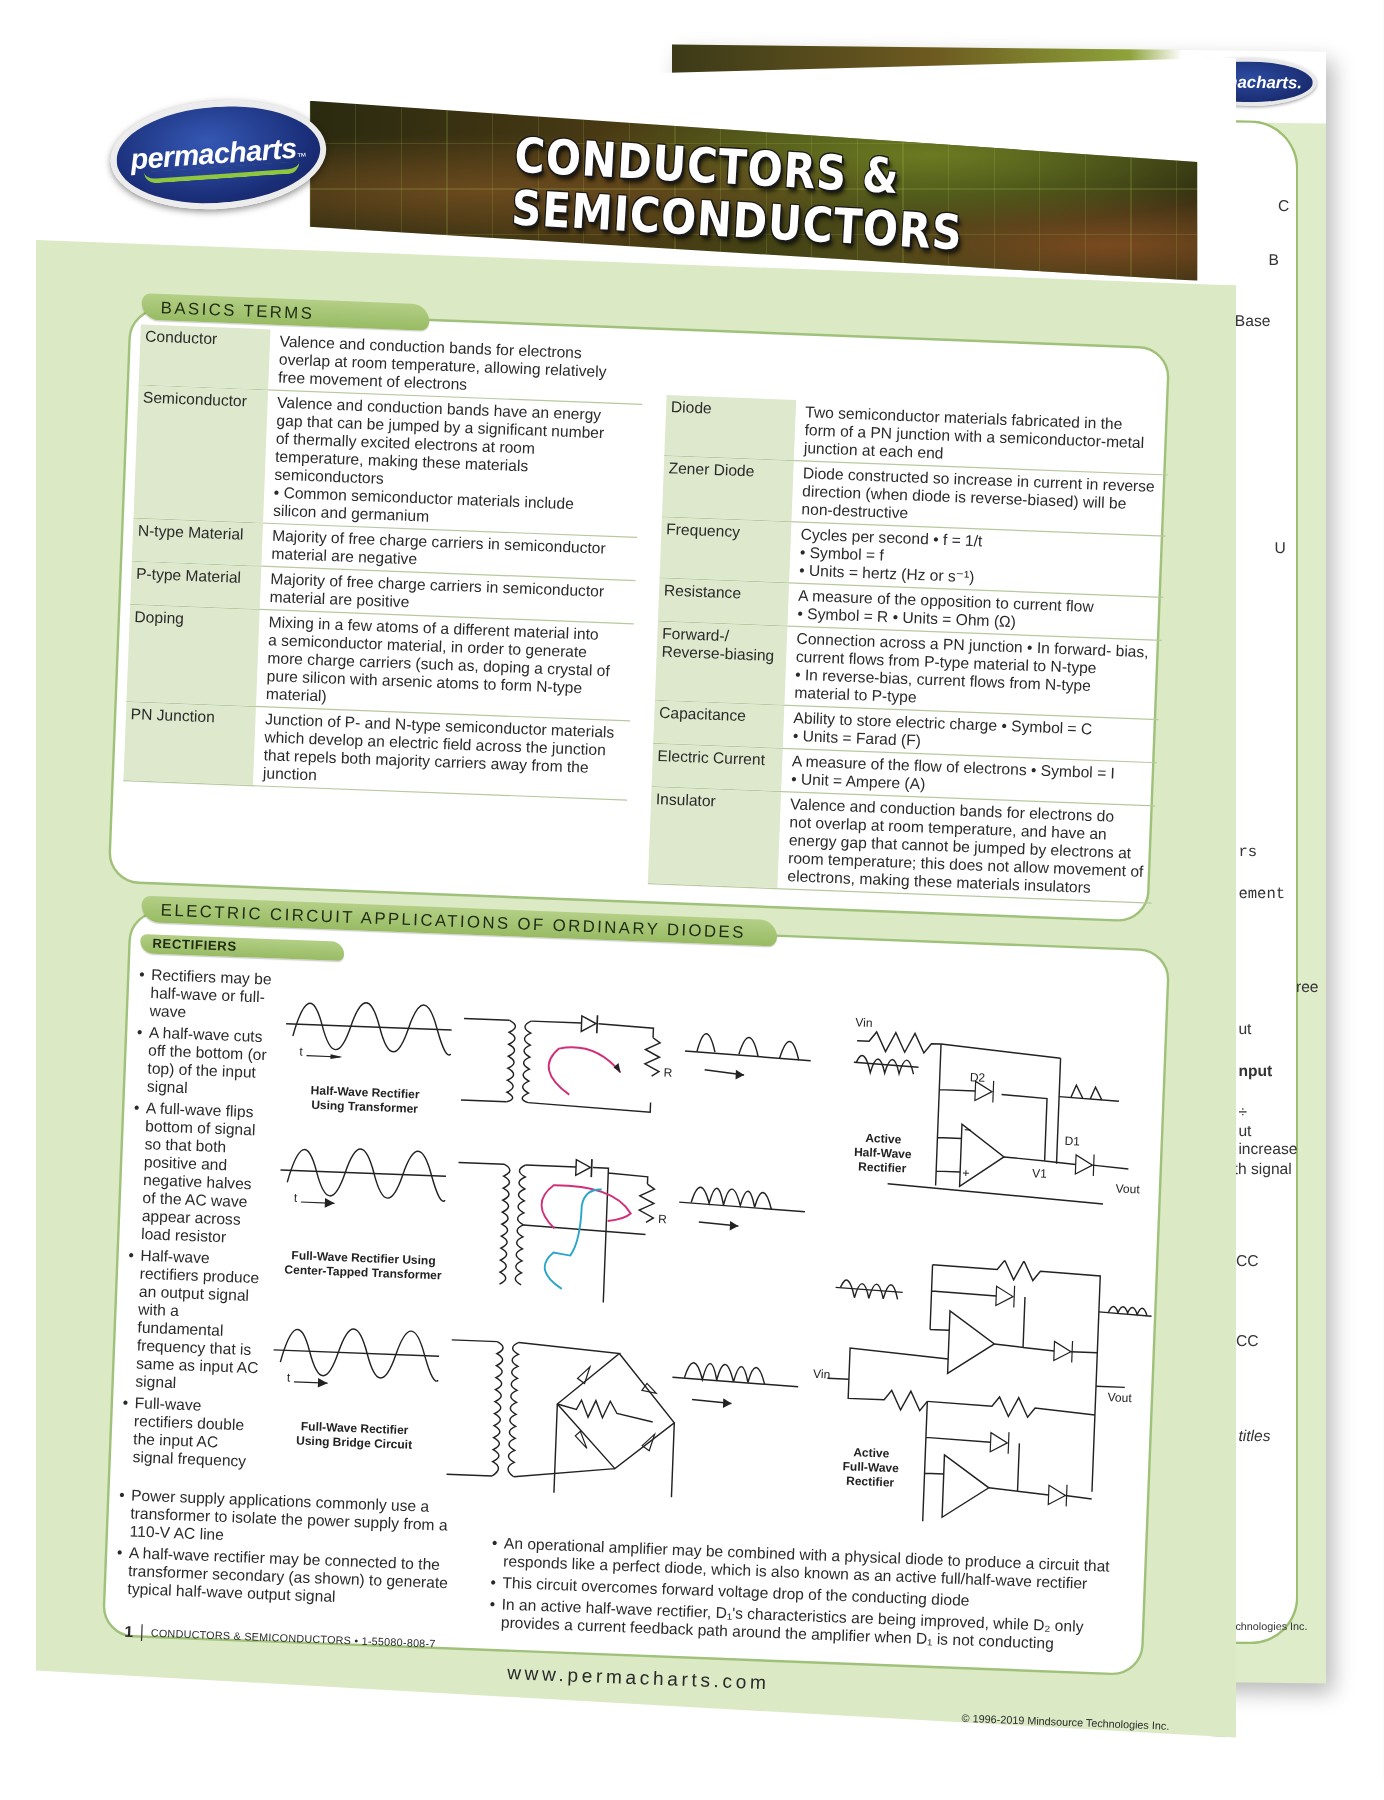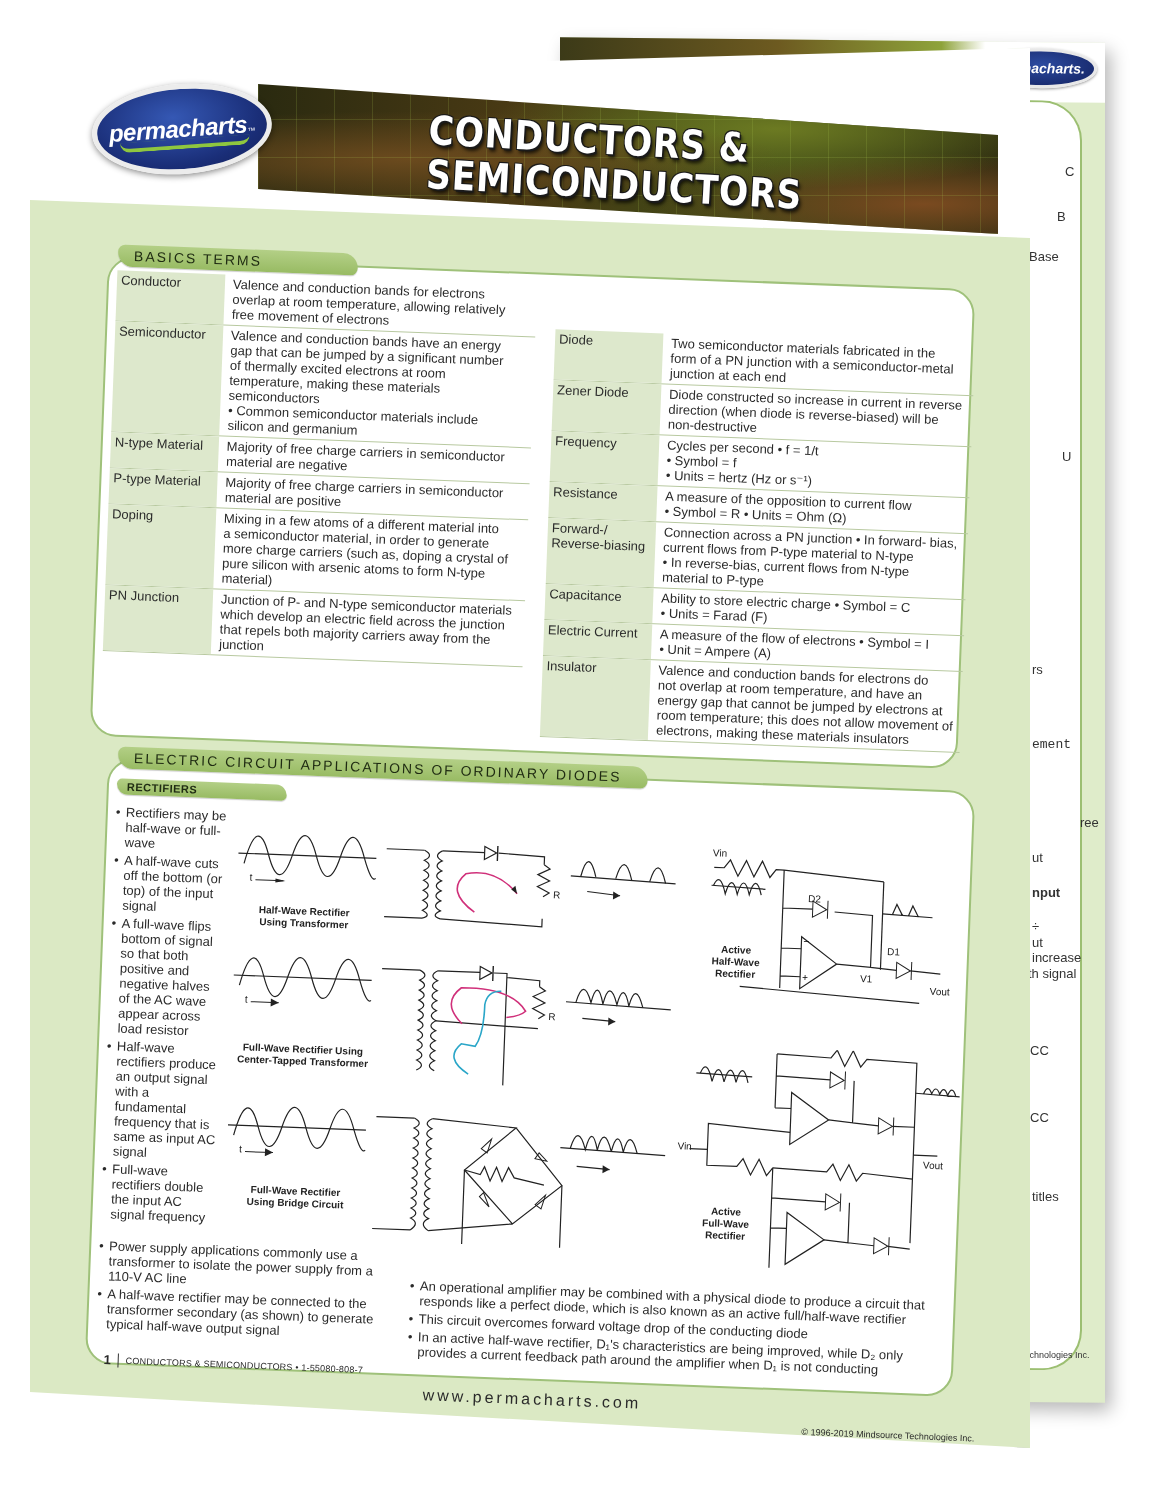--- a/index.html
+++ b/index.html
@@ -122,34 +122,34 @@
 <div class="back-sheet">
   <div class="back-banner"></div>
   <div class="back-logo">
       <span>permacharts.</span>
     </div>
   <div class="back-panel"></div>
 </div>
 <div id="back-frags">
     <div class="back-frag" style="left: 1065px; top: 164px;">C</div>
     <div class="back-frag" style="left: 1057px; top: 209px;">B</div>
-    <div class="back-frag" style="left: 1029px; top: 249px;">Base</div>
+    <div class="back-frag" style="left: 1029px; top: 260px;">Base</div>
     <div class="back-frag" style="left: 1062px; top: 449px;">U</div>
-    <div class="back-frag" style="left: 1032px; top: 662px;">rs</div>
+    <div class="back-frag" style="left: 1032px; top: 702px; font-family: Liberation Mono, monospace;">rs</div>
     <div class="back-frag" style="left: 1032px; top: 737px; font-family: Liberation Mono, monospace;">ement</div>
     <div class="back-frag" style="left: 1032px; top: 815px; margin-left: 48px;">ree</div>
     <div class="back-frag" style="left: 1032px; top: 850px;">ut</div>
     <div class="back-frag" style="left: 1032px; top: 885px; font-weight: bold;">nput</div>
     <div class="back-frag" style="left: 1032px; top: 919px;">÷</div>
     <div class="back-frag" style="left: 1032px; top: 935px;">ut</div>
     <div class="back-frag" style="left: 1032px; top: 950px;">increase</div>
     <div class="back-frag" style="left: 1028px; top: 966px;">th signal</div>
     <div class="back-frag" style="left: 1030px; top: 1043px;">CC</div>
     <div class="back-frag" style="left: 1030px; top: 1110px;">CC</div>
-    <div class="back-frag" style="left: 1032px; top: 1189px;">titles</div>
+    <div class="back-frag" style="left: 1032px; top: 1189px; font-style: italic;">titles</div>
   </div>
 <div class="back-frag" style="left:1020px; top:1350px; font-size:9px;">Technologies Inc.</div>
 
 <div class="front-sheet"></div>
 <div class="front-header-white"></div>
 <div class="banner"></div>
 <div class="title-wrap">
   <span class="title-line">CONDUCTORS &amp;</span>
   <span class="title-line">SEMICONDUCTORS</span>
 </div>

